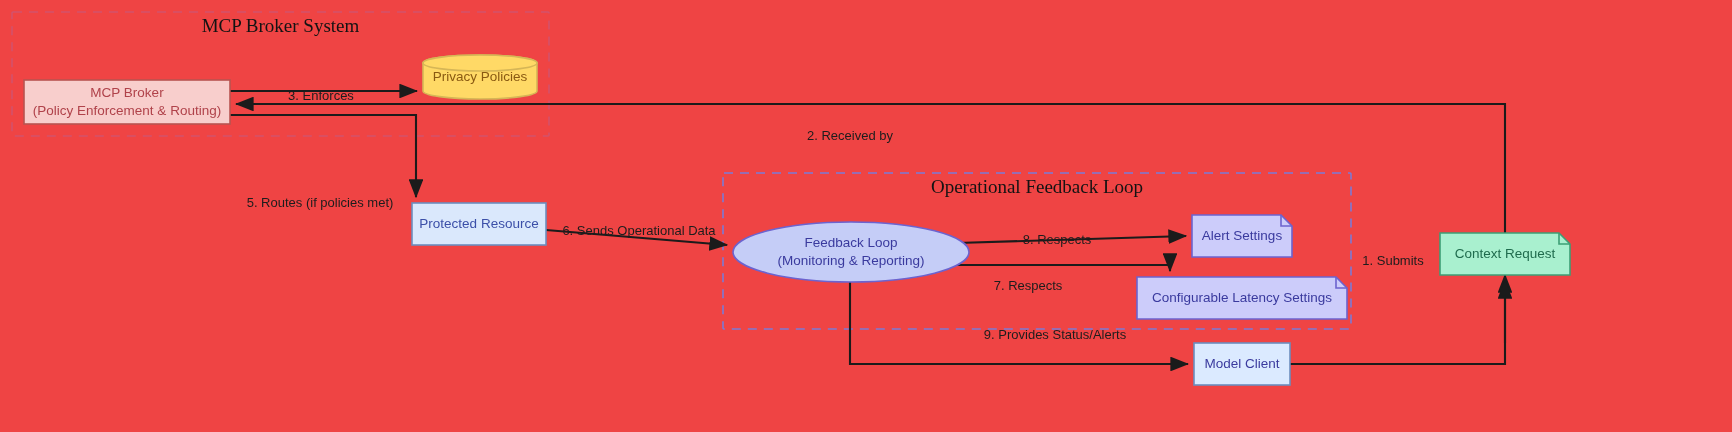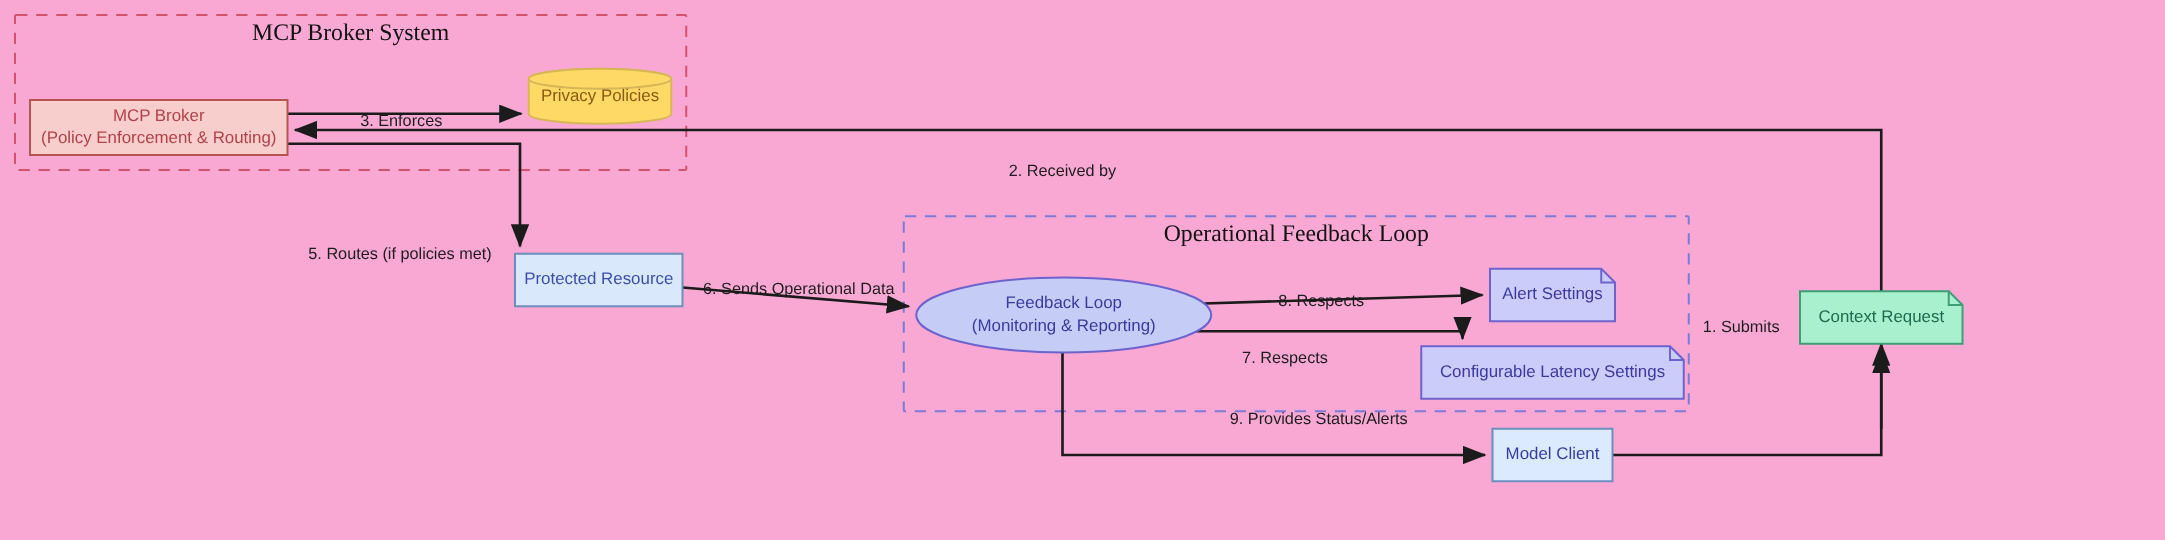--- a/index.html
+++ b/index.html
@@ -48,21 +48,21 @@
   }
   .cluster-box {
     fill: none;
     stroke-width: 1.6px;
     stroke-dasharray: 9 7;
   }
 </style>
 </head>
 <body>
 
-<div id="diagram-root" style="background: #f9a8d4;">
+<div id="diagram-root" style="background: #ef4444;">
   <svg id="flow-svg" viewBox="0 0 1732 432">
     <defs>
       <marker id="arrowhead" markerWidth="9" markerHeight="7" refX="8.4" refY="3.5" orient="auto" markerUnits="strokeWidth">
         <polygon points="0 0, 9 3.5, 0 7" fill="#1b1b1b"></polygon>
       </marker>
     </defs>
     <g id="clusters-layer">
         <g>
           <rect x="12" y="12" width="537" height="124" class="cluster-box" stroke="#d4526b" rx="1"></rect>
           <text x="280.5" y="32" class="cluster-title" text-anchor="middle">MCP Broker System</text>

